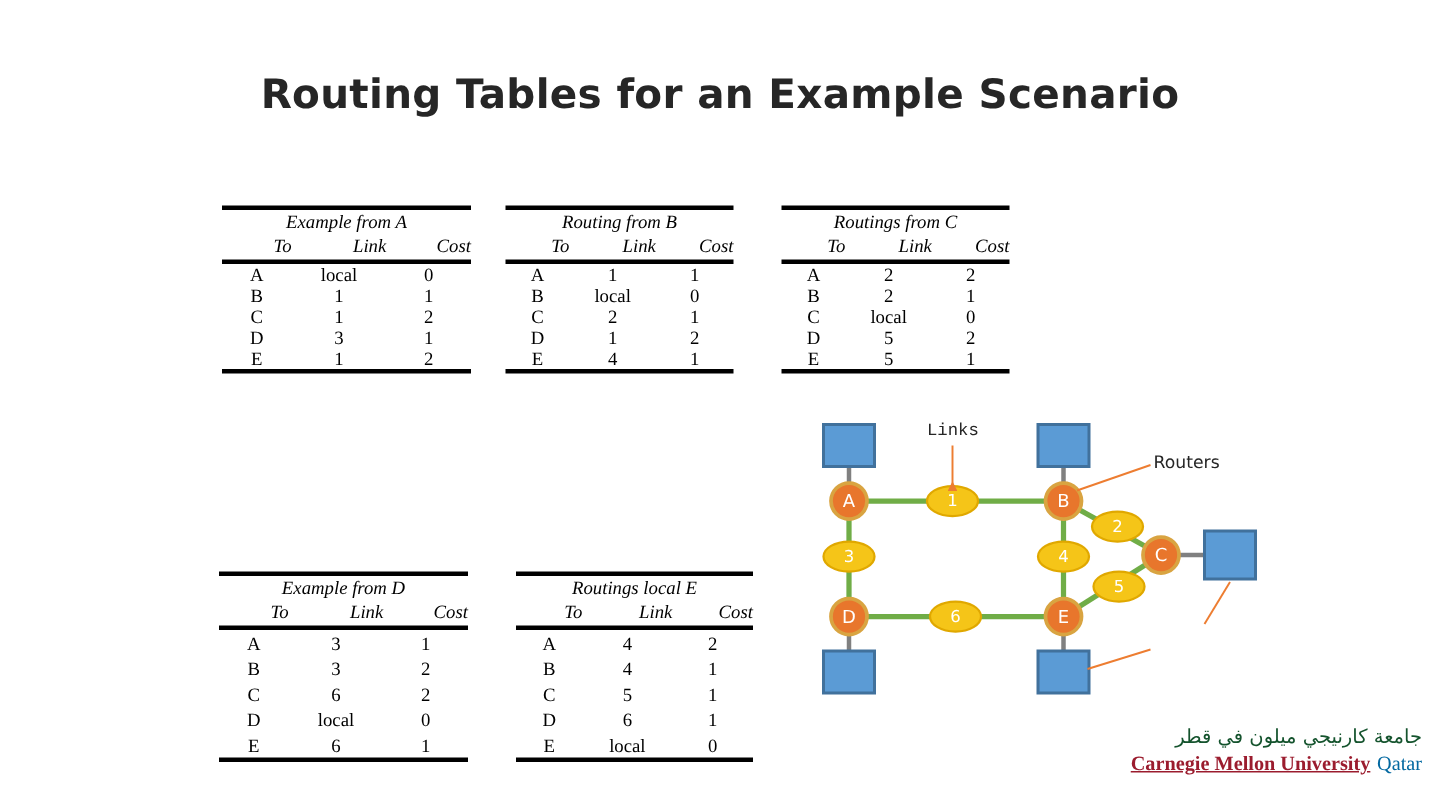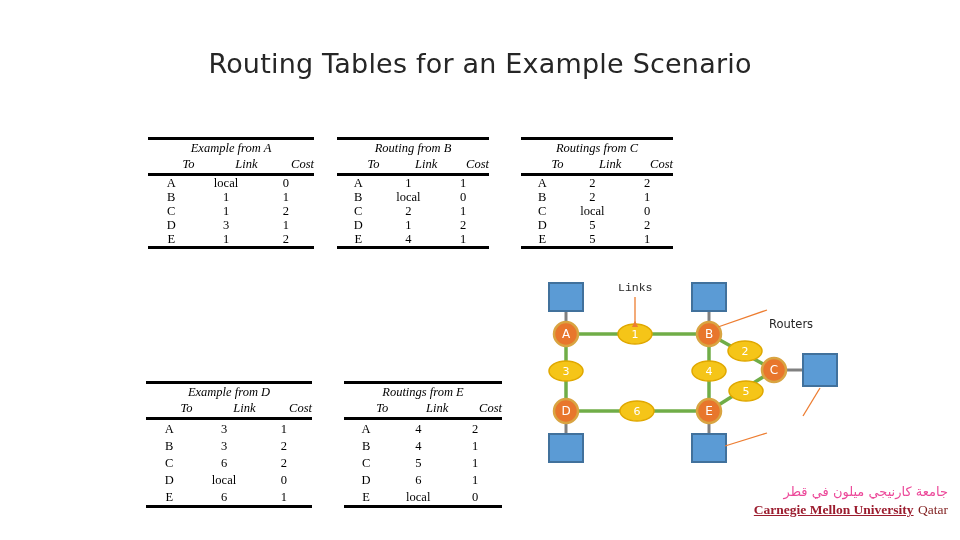--- a/index.html
+++ b/index.html
@@ -6,21 +6,21 @@
   body{
     width:960px;height:540px;background:#ffffff;overflow:hidden;position:relative;
     font-family:"Liberation Sans", sans-serif;
   }
   #slide{position:absolute;left:0;top:0;width:960px;height:540px;}
 
   
   .slide-title{
     position:absolute;left:0;top:48px;width:960px;text-align:center;
     font-family:"DejaVu Sans", sans-serif;
-    font-size:27px;font-weight:400;color:#262626;letter-spacing:.2px;
+    font-size:27px;font-weight:700;color:#262626;letter-spacing:.2px;
     white-space:nowrap;
   }
 
   
   .rt{
     position:absolute;
     font-family:"Liberation Serif", serif;
     color:#000;
   }
   .rt .rule{background:#000;width:100%;}
@@ -52,47 +52,47 @@
   #rt-e{left:344px;top:381px;width:158px;}
 
   
   #diagram{position:absolute;left:520px;top:270px;width:440px;height:210px;}
   #diagram svg{position:absolute;left:0;top:0;}
   .dg-label{
     position:absolute;font-family:"DejaVu Sans", sans-serif;
     font-size:11.5px;color:#262626;white-space:nowrap;line-height:13px;
   }
   #lbl-links{left:98px;top:11px;font-family:Liberation Mono, monospace;}
-  #lbl-routers{left:249px;top:32px;margin-top:16px;}
+  #lbl-routers{left:249px;top:32px;}
   #lbl-hosts{left:231px;top:148px;text-align:center;width:110px;}
 
   .node-text{
     font-family:"DejaVu Sans", sans-serif;
     font-size:12px;fill:#ffffff;text-anchor:middle;dominant-baseline:central;
   }
   .link-text{
     font-family:"DejaVu Sans", sans-serif;
     font-size:11px;fill:#ffffff;text-anchor:middle;dominant-baseline:central;
   }
 
   
   #logo{position:absolute;left:752px;top:484px;width:196px;height:46px;}
   #logo .ar{
     font-family:"DejaVu Sans", sans-serif;
-    font-size:13px;color:#ec4899;text-align:right;direction:rtl;
+    font-size:13px;color:#14532d;text-align:right;direction:rtl;
     line-height:16px;letter-spacing:1px;
   }
   #logo .en{
     text-align:right;line-height:15px;margin-top:1px;white-space:nowrap;
   }
   #logo .en .cmu{
     font-family:"Liberation Serif", serif;font-weight:bold;font-size:13.5px;color:#9b1c2e;text-decoration:underline;
   }
   #logo .en .qatar{
-    font-family:"Liberation Serif", serif;font-size:13.5px;color:#7f1d1d;
+    font-family:"Liberation Serif", serif;font-size:13.5px;color:#0369a1;
   }
 </style>
 </head>
 <body>
 
 <div id="slide">
 
   <div class="slide-title">Routing Tables for an Example Scenario</div>
 
   <div class="rt compact" id="rt-a">
@@ -310,21 +310,21 @@
             <td>6</td>
             <td>1</td>
           </tr>
       </tbody>
     </table>
     <div class="rule thick"></div>
   </div>
 
   <div class="rt roomy" id="rt-e">
     <div class="rule thick"></div>
-    <div class="cap">Routings from E</div>
+    <div class="cap">Routings local E</div>
     <table>
       <colgroup>
           <col class="c-to">
           <col class="c-link">
           <col class="c-cost">
         </colgroup>
       <thead>
           <tr>
         <th>To</th>
         <th>Link</th>

